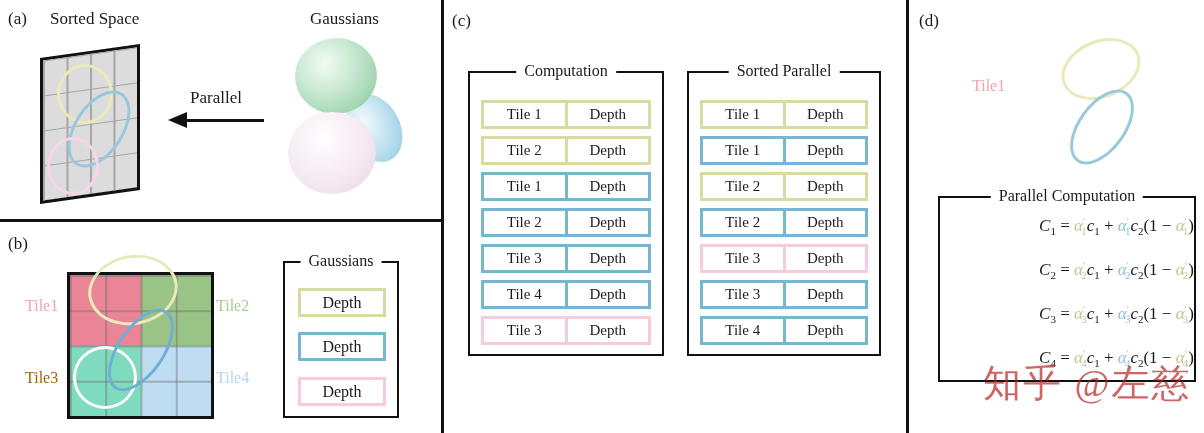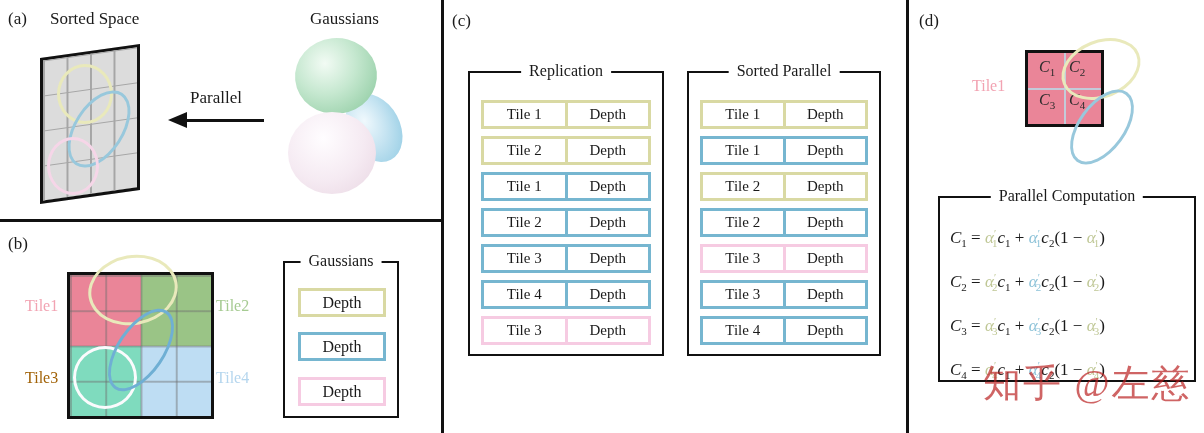--- a/index.html
+++ b/index.html
@@ -52,21 +52,21 @@
   .g-cell{flex:1;text-align:center;font-size:15px;line-height:23px;}
   .g-tile{border-right:3px solid;}
   
   .d-square{position:absolute;left:1025px;top:50px;width:73px;height:71px;border:3px solid #111;}
   .d-cross-v{position:absolute;left:50%;top:0;width:2px;height:100%;background:#c3cbd9;margin-left:-1px;}
   .d-cross-h{position:absolute;top:50%;left:0;height:2px;width:100%;background:#c3cbd9;margin-top:-1px;}
   .c-cell{position:absolute;font-size:16px;color:#2b2b2b;}
   .c-cell sub{font-size:11px;}
   
   .f-wrap{padding:15px 0 0 10px;}
-  .f-line{white-space:pre;font-size:17px;height:30px;line-height:42px;margin-bottom:14px;}
+  .f-line{white-space:pre;font-size:17px;height:30px;line-height:18px;margin-bottom:14px;}
   .f-line sub{font-size:11px;}
   .f-al sup{font-size:10px;vertical-align:6px;}
   .f-al sub{font-size:11px;vertical-align:-4px;margin-left:-4px;}
   .watermark{position:absolute;left:983px;top:358px;font-size:38px;color:#b91c1c;opacity:.68;
       letter-spacing:2px;white-space:nowrap;}
 </style>
 </head>
 <body>
 
 <div class="canvas">
@@ -117,21 +117,21 @@
     <div>
         <div class="depth-box" style="top: 25px; border-color: rgb(217, 217, 163);">Depth</div>
         <div class="depth-box" style="top: 69px; border-color: rgb(118, 182, 208);">Depth</div>
         <div class="depth-box" style="top: 114px; border-color: rgb(246, 203, 226);">Depth</div>
       </div>
   </div>
 
   <div class="abs plabel" style="left:452px;top:11px;">(c)</div>
 
   <div class="obox" style="left:468px;top:71px;width:192px;height:281px;">
-    <span class="box-title">Replication</span>
+    <span class="box-title">Computation</span>
     <div class="rows">
         <div class="g-row" style="border-color: rgb(217, 217, 163);">
           <span class="g-cell g-tile" style="border-color: rgb(217, 217, 163);">Tile 1</span>
           <span class="g-cell">Depth</span>
         </div>
         <div class="g-row" style="border-color: rgb(217, 217, 163);">
           <span class="g-cell g-tile" style="border-color: rgb(217, 217, 163);">Tile 2</span>
           <span class="g-cell">Depth</span>
         </div>
         <div class="g-row" style="border-color: rgb(118, 182, 208);">
@@ -187,34 +187,24 @@
         <div class="g-row" style="border-color: rgb(118, 182, 208);">
           <span class="g-cell g-tile" style="border-color: rgb(118, 182, 208);">Tile 4</span>
           <span class="g-cell">Depth</span>
         </div>
       </div>
   </div>
 
   <div class="abs plabel" style="left:919px;top:11px;">(d)</div>
   <div class="tile-label" style="left: 972px; top: 77px; color: rgb(242, 163, 178);">Tile1</div>
 
-  <div class="d-square" style="background: rgb(234, 133, 152);">
-    <div class="d-cross-v"></div>
-    <div class="d-cross-h"></div>
-    <div>
-        <span class="c-cell" style="left: 11px; top: 5px;"><i>C</i><sub>1</sub></span>
-        <span class="c-cell" style="left: 41px; top: 5px;"><i>C</i><sub>2</sub></span>
-        <span class="c-cell" style="left: 11px; top: 38px;"><i>C</i><sub>3</sub></span>
-        <span class="c-cell" style="left: 41px; top: 38px;"><i>C</i><sub>4</sub></span>
-      </div>
-  </div>
   <div class="el" style="left:1060px;top:40px;width:76px;height:52px;border-color:#e9e9bb;transform:rotate(-22deg);"></div>
   <div class="el" style="left:1078px;top:84px;width:42px;height:80px;border-color:#98c8dc;transform:rotate(36deg);"></div>
 
-  <div class="obox" style="left:938px;top:196px;width:254px;height:182px;">
+  <div class="obox" style="left:938px;top:196px;width:254px;height:182px;text-align:right;">
     <span class="box-title">Parallel Computation</span>
     <div class="f-wrap">
         <div class="f-line"><span class="f-lhs"><i>C</i><sub>1</sub></span><span> = </span><span class="f-al" style="color: rgb(191, 199, 149);"><i>α</i><sup>′</sup><sub>1</sub></span><span class="f-var"><i>c</i><sub>1</sub></span><span class="f-op"> + </span><span class="f-al" style="color: rgb(140, 194, 216);"><i>α</i><sup>′</sup><sub>1</sub></span><span class="f-var"><i>c</i><sub>2</sub></span><span class="f-op">(1 − </span><span class="f-al" style="color: rgb(191, 199, 149);"><i>α</i><sup>′</sup><sub>1</sub></span><span class="f-op">)</span></div>
         <div class="f-line"><span class="f-lhs"><i>C</i><sub>2</sub></span><span> = </span><span class="f-al" style="color: rgb(191, 199, 149);"><i>α</i><sup>′</sup><sub>2</sub></span><span class="f-var"><i>c</i><sub>1</sub></span><span class="f-op"> + </span><span class="f-al" style="color: rgb(140, 194, 216);"><i>α</i><sup>′</sup><sub>2</sub></span><span class="f-var"><i>c</i><sub>2</sub></span><span class="f-op">(1 − </span><span class="f-al" style="color: rgb(191, 199, 149);"><i>α</i><sup>′</sup><sub>2</sub></span><span class="f-op">)</span></div>
         <div class="f-line"><span class="f-lhs"><i>C</i><sub>3</sub></span><span> = </span><span class="f-al" style="color: rgb(191, 199, 149);"><i>α</i><sup>′</sup><sub>3</sub></span><span class="f-var"><i>c</i><sub>1</sub></span><span class="f-op"> + </span><span class="f-al" style="color: rgb(140, 194, 216);"><i>α</i><sup>′</sup><sub>3</sub></span><span class="f-var"><i>c</i><sub>2</sub></span><span class="f-op">(1 − </span><span class="f-al" style="color: rgb(191, 199, 149);"><i>α</i><sup>′</sup><sub>3</sub></span><span class="f-op">)</span></div>
         <div class="f-line"><span class="f-lhs"><i>C</i><sub>4</sub></span><span> = </span><span class="f-al" style="color: rgb(191, 199, 149);"><i>α</i><sup>′</sup><sub>4</sub></span><span class="f-var"><i>c</i><sub>1</sub></span><span class="f-op"> + </span><span class="f-al" style="color: rgb(140, 194, 216);"><i>α</i><sup>′</sup><sub>4</sub></span><span class="f-var"><i>c</i><sub>2</sub></span><span class="f-op">(1 − </span><span class="f-al" style="color: rgb(191, 199, 149);"><i>α</i><sup>′</sup><sub>4</sub></span><span class="f-op">)</span></div>
       </div>
   </div>
 
   <div class="watermark">知乎 @左慈</div>

